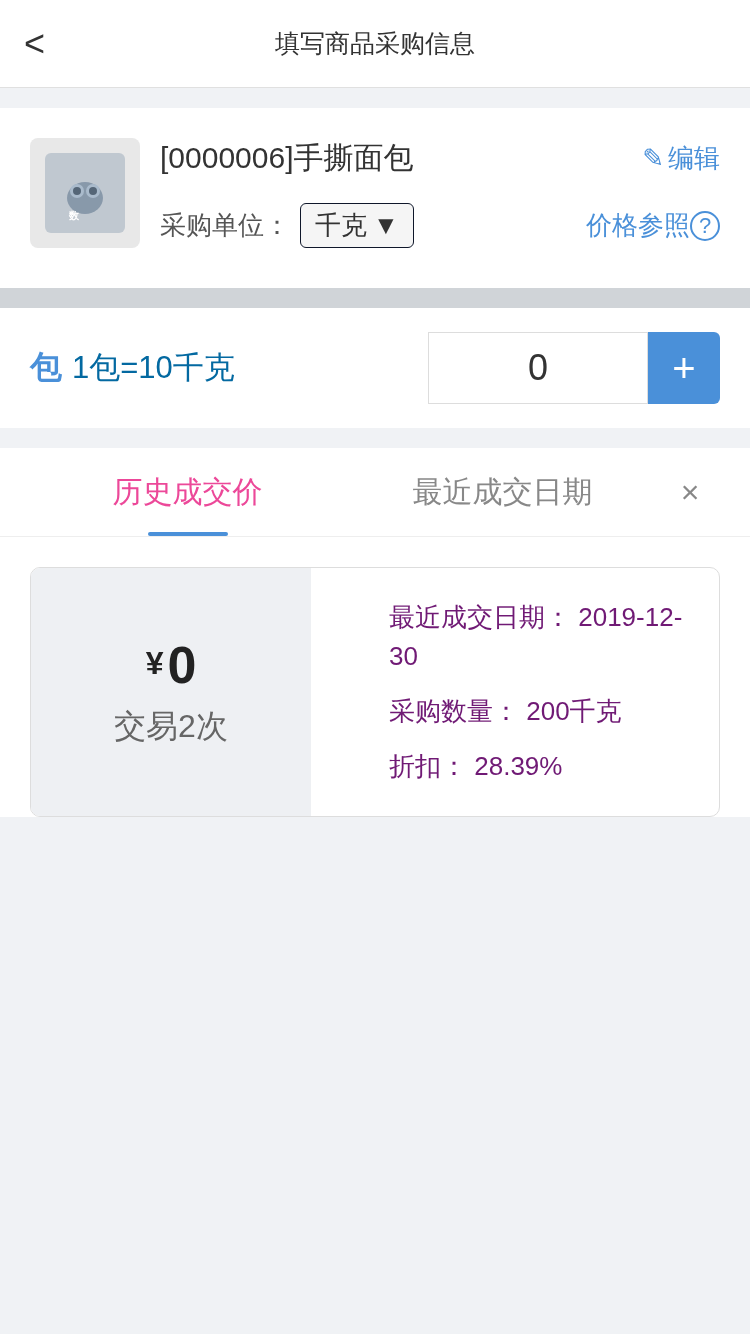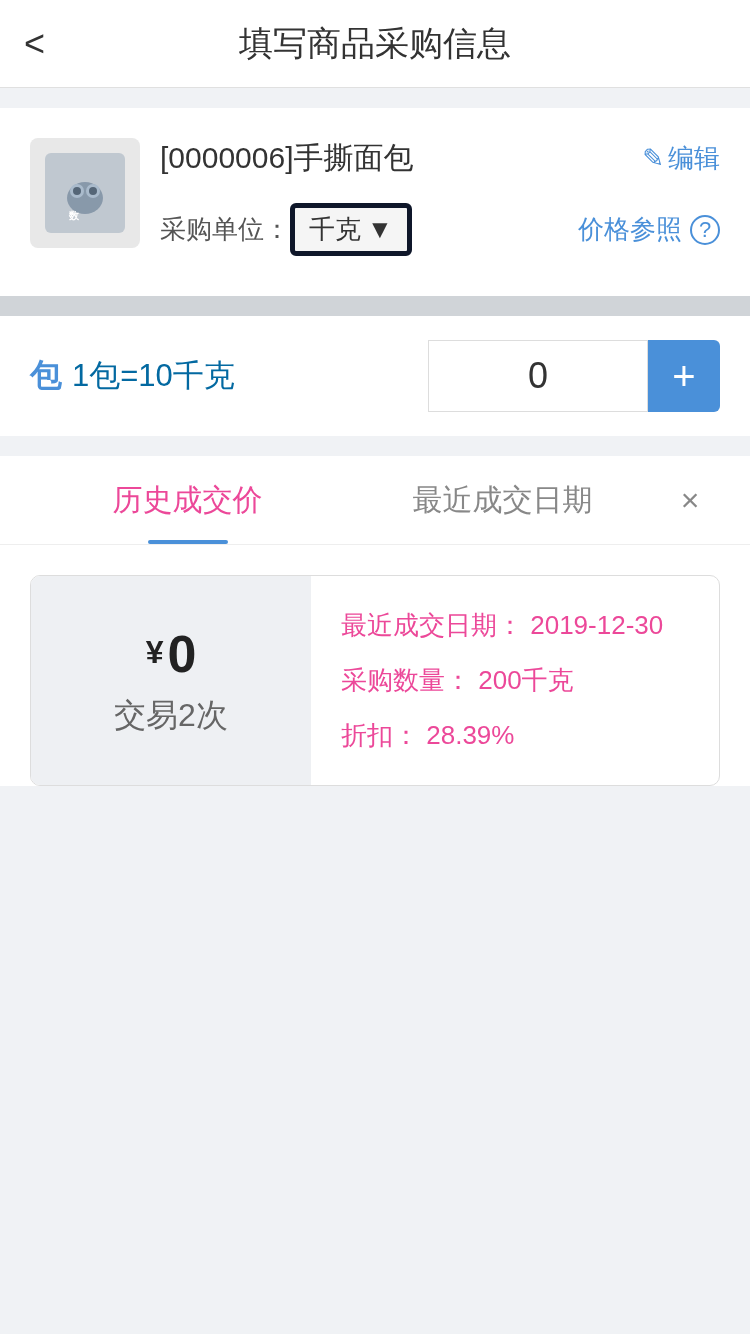--- a/index.html
+++ b/index.html
@@ -81,21 +81,21 @@
       border-bottom: 1px solid #e0e0e0;
     }
     .nav-back {
       position: absolute;
       left: 24px;
       font-size: 36px;
       color: #333;
       cursor: pointer;
     }
     .nav-title {
-      font-size: 34px;
+      font-size: 25px;
       font-weight: 500;
       color: #333;
     }
 
     
     .product-card {
       background: #fff;
       margin-top: 20px;
       padding: 30px 30px 20px 30px;
     }
@@ -149,39 +149,39 @@
       cursor: pointer;
     }
     .unit-row {
       display: flex;
       justify-content: space-between;
       align-items: center;
     }
     .unit-label {
       font-size: 26px;
       color: #555;
+      margin-right: 10px;
     }
     .unit-select {
       background: #f5f5f5;
-      border: 5px solid #0f172a;
+      border: 1px solid #0f172a;
       border-radius: 6px;
       padding: 4px 14px;
       font-size: 26px;
       color: #333;
       display: flex;
       align-items: center;
       gap: 6px;
       cursor: pointer;
     }
     .price-ref {
       font-size: 26px;
       color: #4a90d9;
       display: flex;
       align-items: center;
-      gap: 8px;
       cursor: pointer;
     }
     .price-ref-icon {
       width: 30px;
       height: 30px;
       border: 2px solid #4a90d9;
       border-radius: 50%;
       display: flex;
       align-items: center;
       justify-content: center;
@@ -332,22 +332,23 @@
     .trade-right {
       flex: 1;
       padding: 30px 30px;
       display: flex;
       flex-direction: column;
       justify-content: center;
       gap: 16px;
     }
     .trade-info-row {
       font-size: 26px;
-      color: #ec4899;
+      color: #701a75;
       line-height: 1.5;
+      margin-left: 48px;
     }
 
     
     .page-bg {
       background: #f0f2f5;
       min-height: 1334px;
     }
   </style>
 </head>
 <body>

